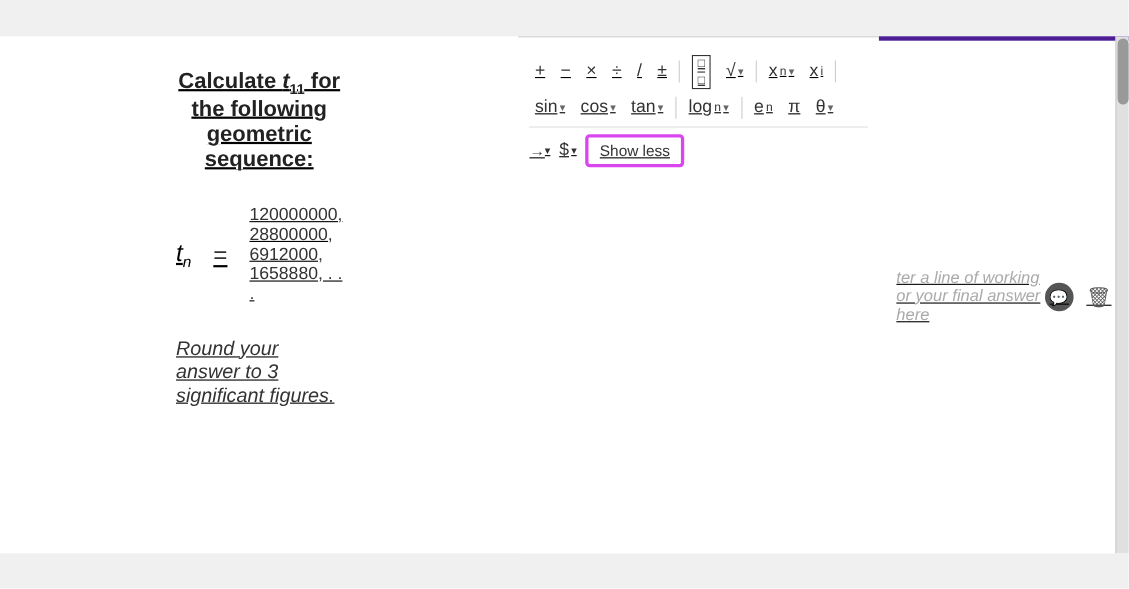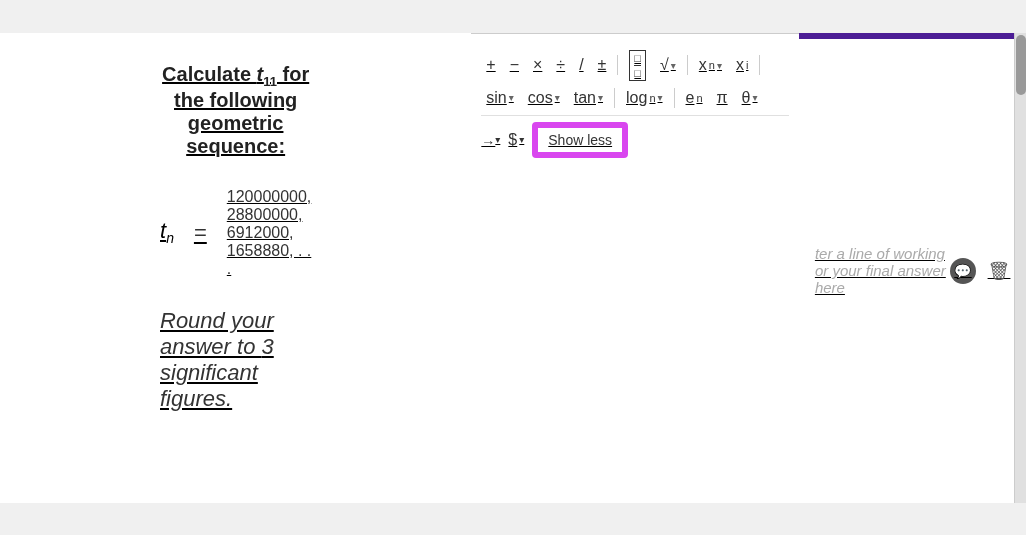--- a/index.html
+++ b/index.html
@@ -69,21 +69,21 @@
       color: #333;
     }
 
     .sequence-values {
       font-size: 16px;
       color: #333;
     }
 
     .round-instruction {
       font-style: italic;
-      font-size: 22px;
+      font-size: 18px;
       color: #333;
       margin-bottom: 20px;
     }
 
     .round-instruction .num {
       font-weight: normal;
     }
 
     .toolbar-area {
       border-top: 1px solid #ccc;
@@ -172,21 +172,21 @@
     .log-btn sup, .log-btn sub {
       font-size: 11px;
     }
 
     .en-btn sup {
       font-size: 11px;
     }
 
     .show-less-btn {
       background: #fff;
-      border: 6px solid #d946ef;
+      border: 3px solid #d946ef;
       border-radius: 4px;
       padding: 4px 10px;
       cursor: pointer;
       font-size: 14px;
       color: #333;
     }
 
     .dollar-btn {
       font-size: 16px;
       background: none;
@@ -203,21 +203,21 @@
       background: none;
       border: none;
       cursor: pointer;
       color: #333;
       display: flex;
       align-items: center;
     }
 
     .input-area-container {
       position: relative;
-      border-top: 6px solid #4c1d95;
+      border-top: 4px solid #4c1d95;
       padding: 32px 16px;
       background: #fff;
       display: flex;
       align-items: center;
       justify-content: space-between;
     }
 
     .input-placeholder-text {
       color: #aaa;
       font-size: 15px;

